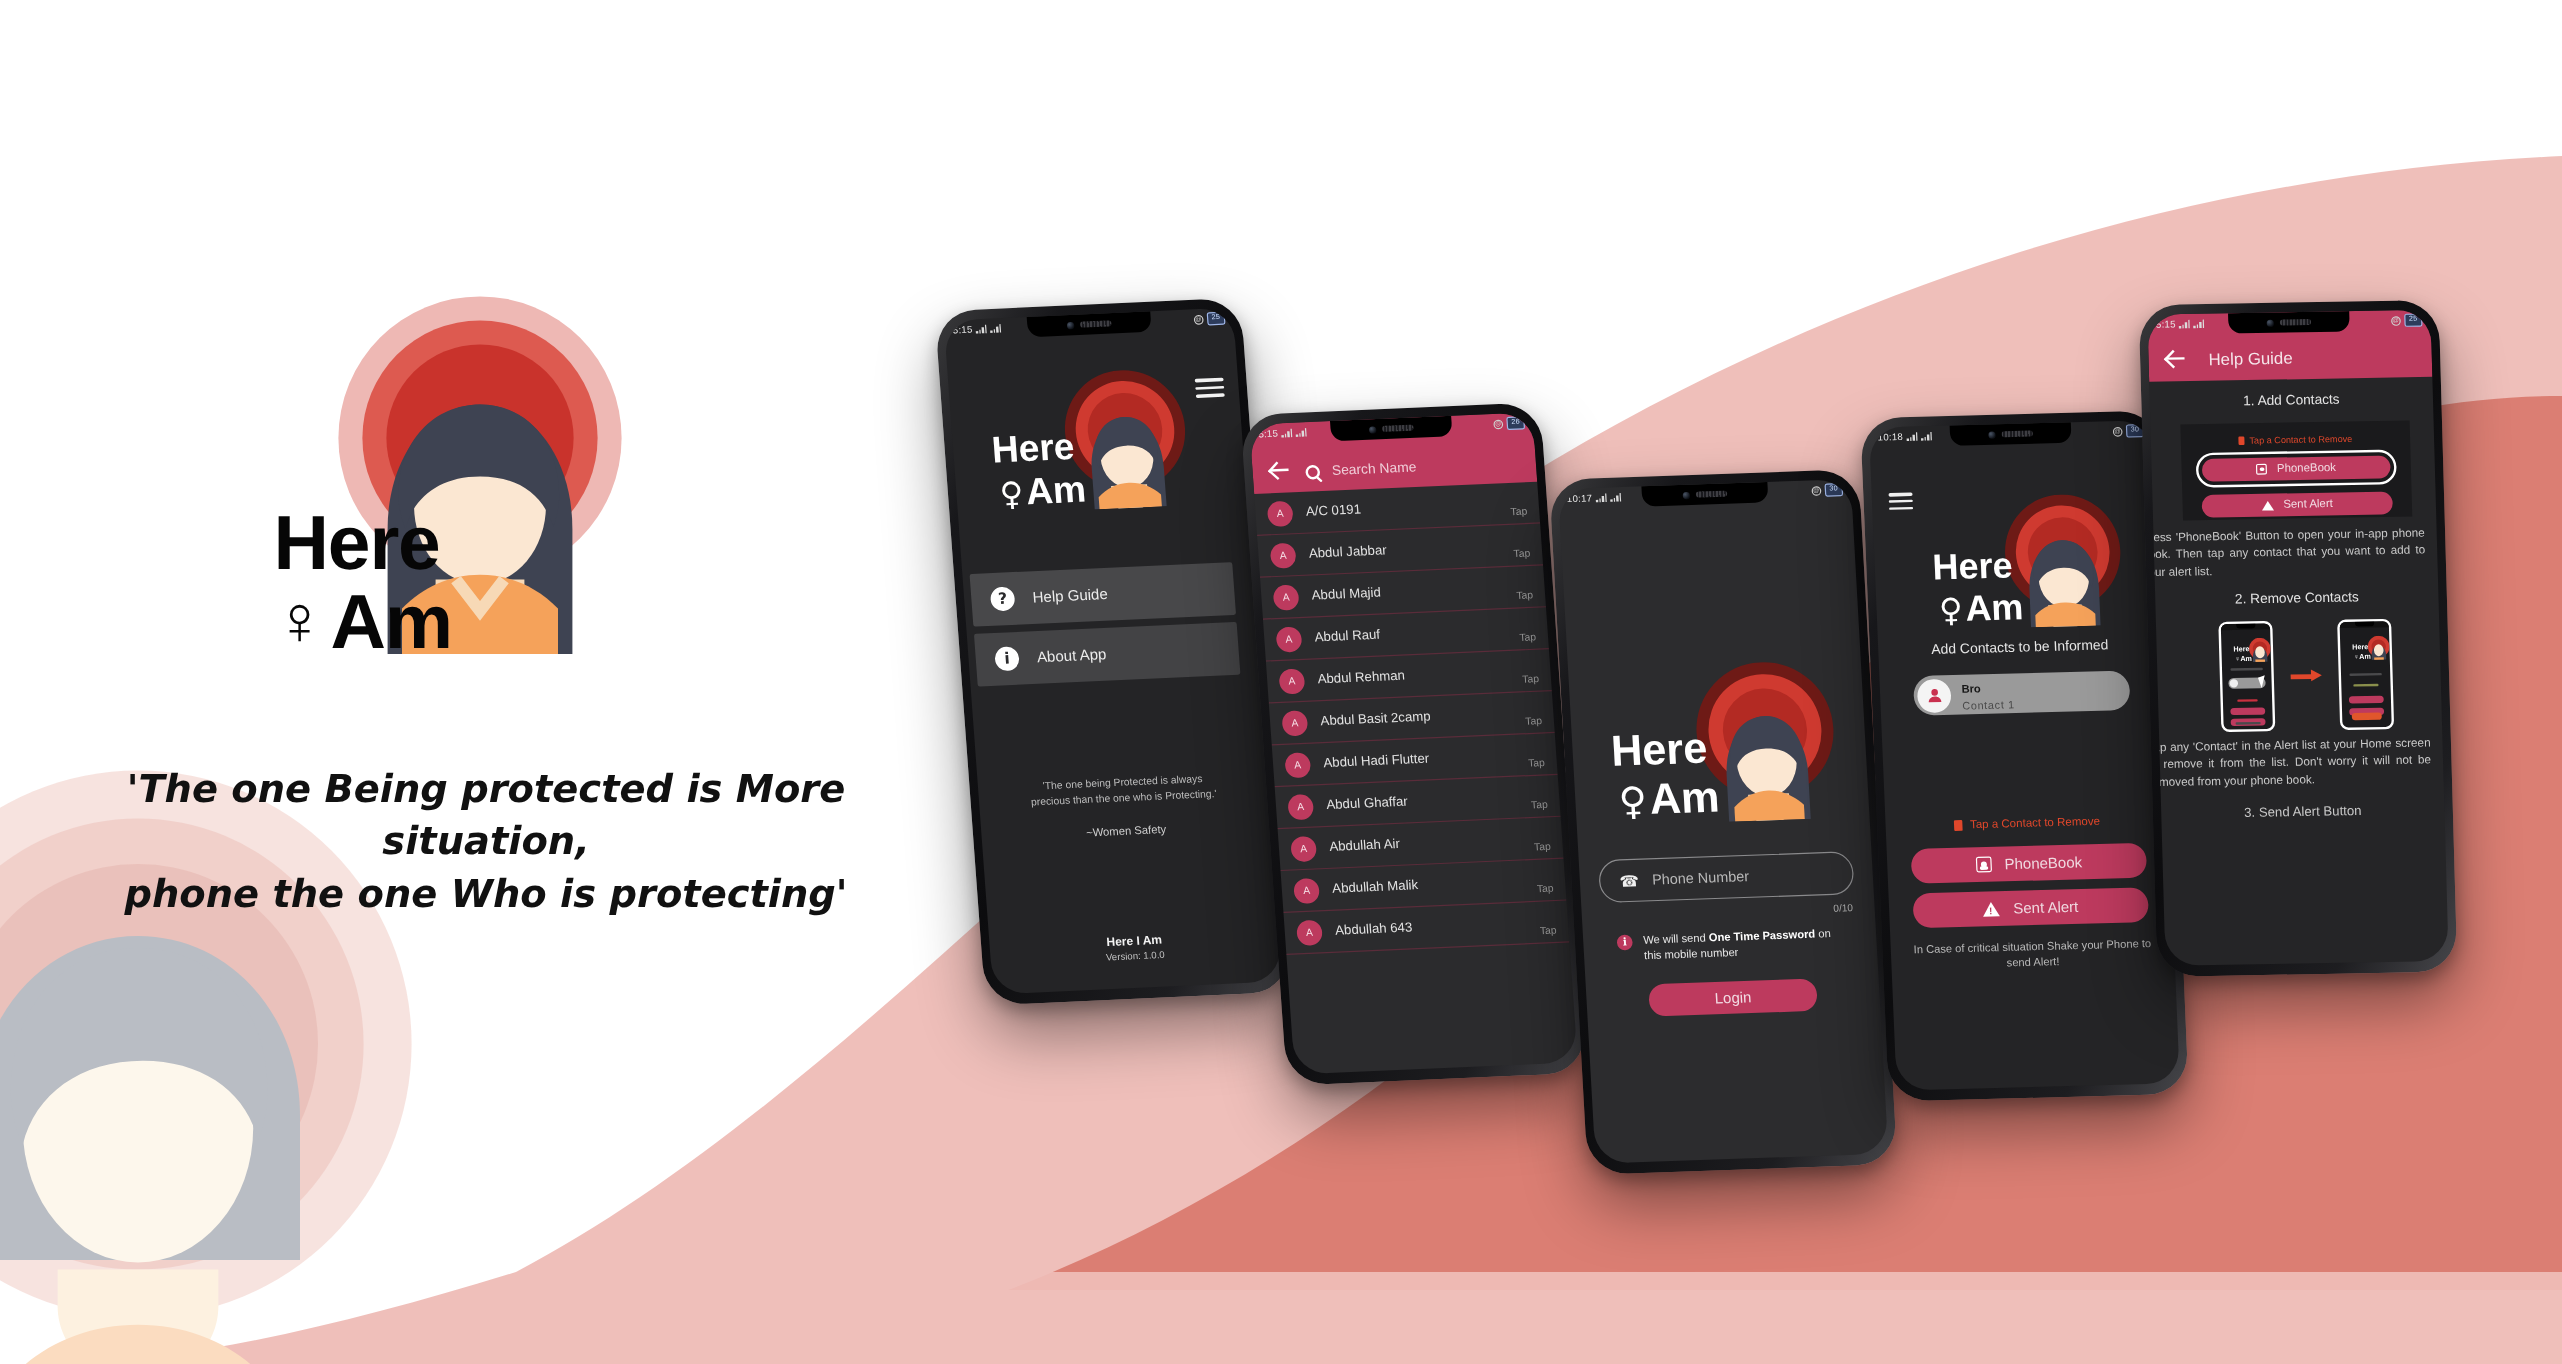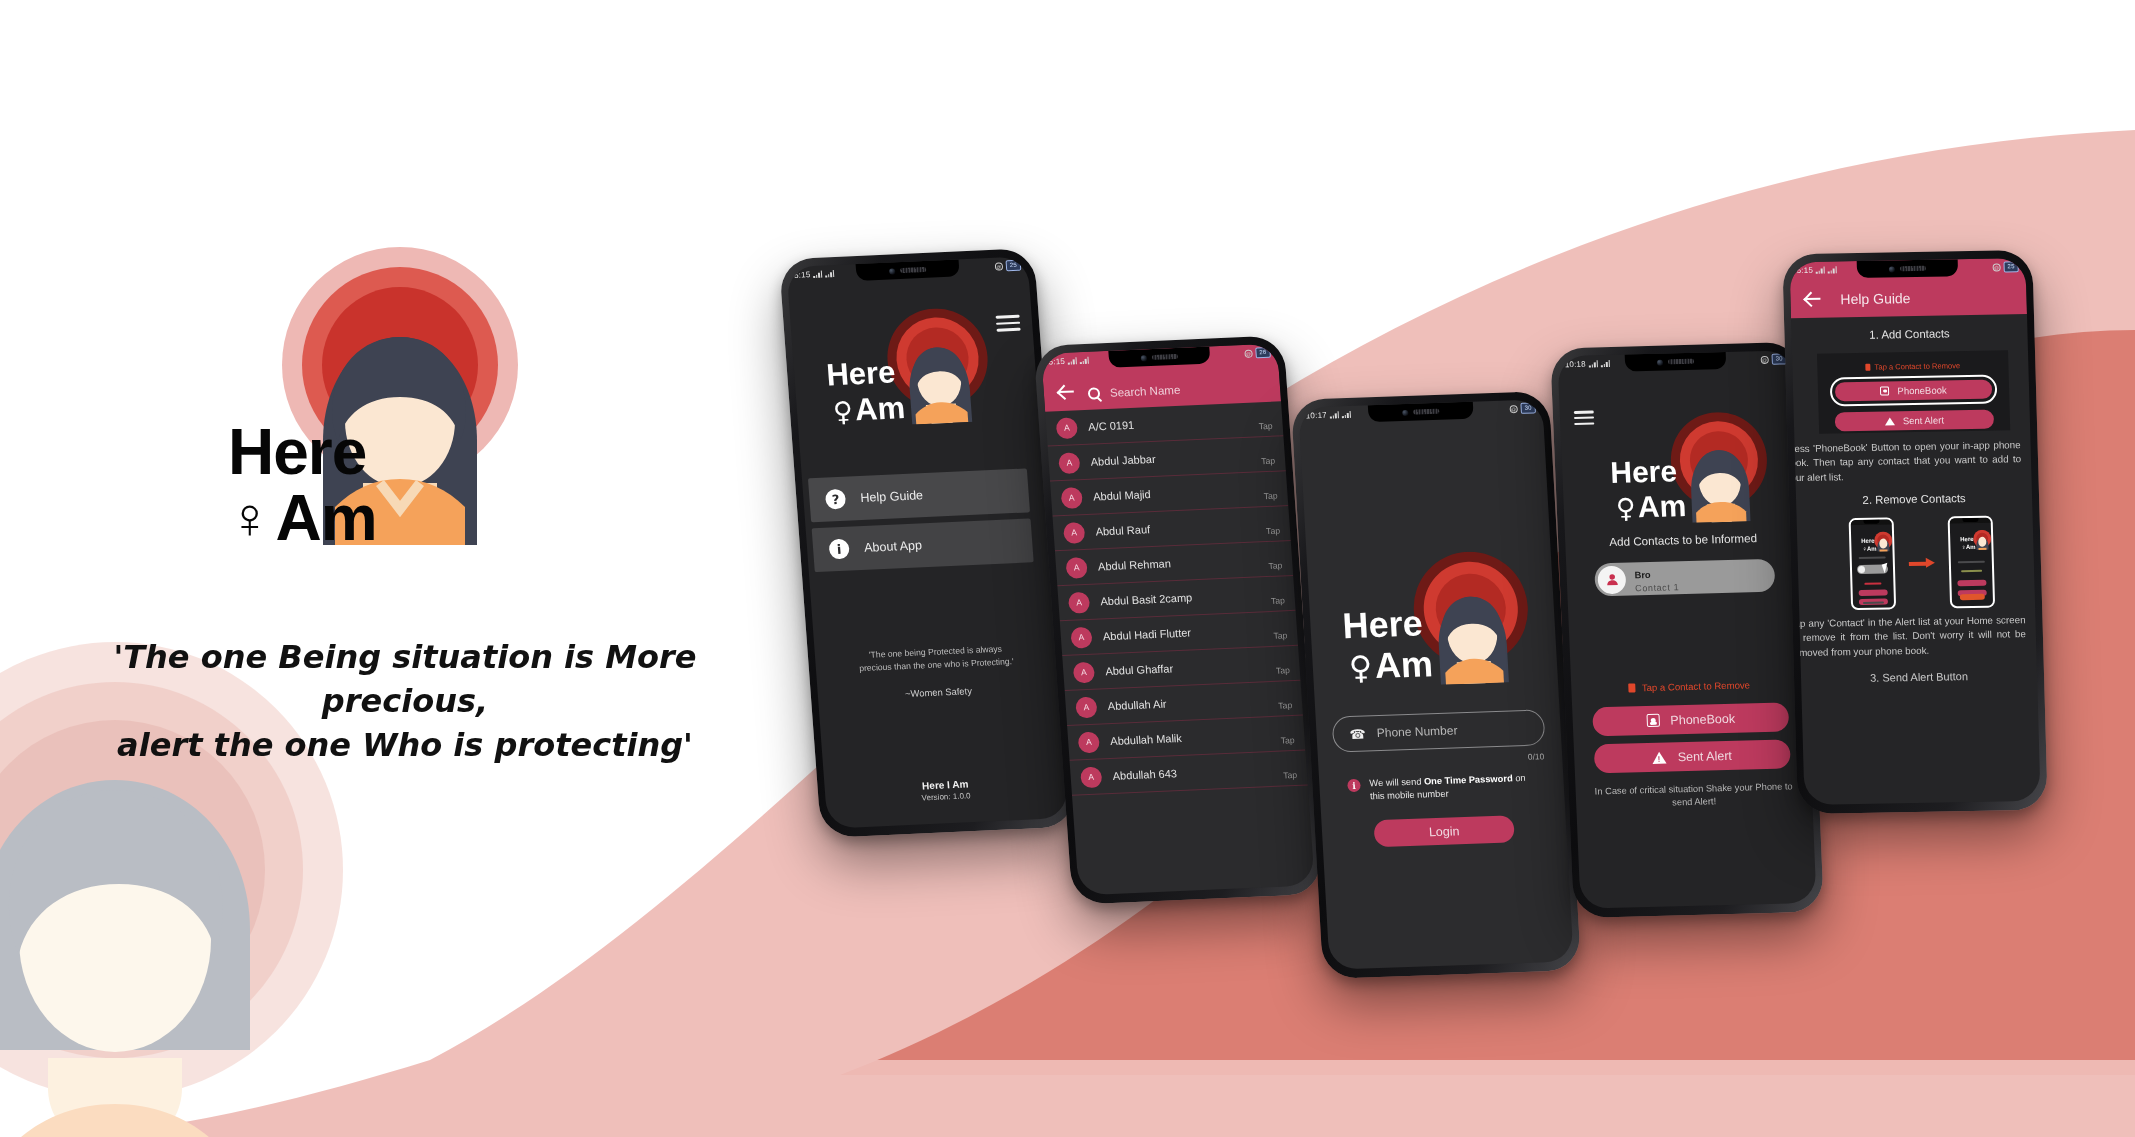--- a/index.html
+++ b/index.html
@@ -253,22 +253,22 @@
 
   <div class="hero-wordmark">
     <div class="wm-here">Here</div>
     <div class="wm-row2">
       <span class="wm-venus">♀</span>
       <span class="wm-am">Am</span>
     </div>
   </div>
 
   <div class="tagline">
-    <div>'The one Being situation is More precious,</div>
-    <div>alert the one Who is protecting'</div>
+    <div>'The one Being protected is More situation,</div>
+    <div>phone the one Who is protecting'</div>
   </div>
 
   <div class="phone" id="p1">
     <div class="body"></div>
     <div class="screen">
       <div class="notch">
         <span class="cam"></span>
         <span class="spk"></span>
       </div>
       <div class="statusbar">

